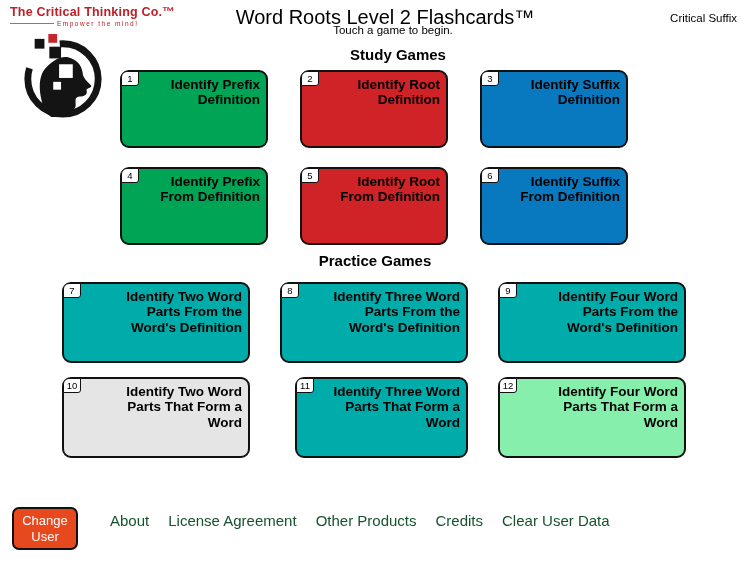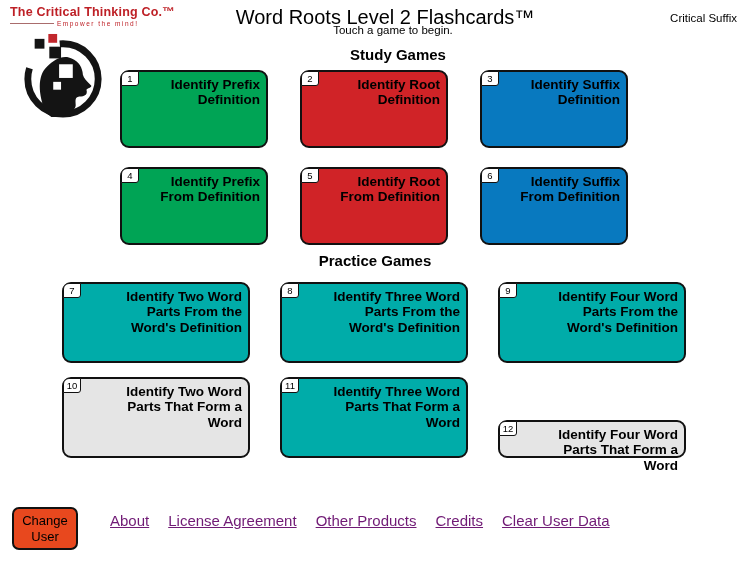--- a/index.html
+++ b/index.html
@@ -53,29 +53,29 @@
   .game-label {
     display:block; padding:5px 6px 0 27px;
     font-weight:bold; font-size:13.5px; line-height:1.13;
     white-space:pre-line; color:#000;text-align:right;
   }
 
   
   .change-user-btn {
     position:absolute; left:12px; top:507px; width:66px; height:43px;
     background:#E8481E; border:2px solid #111; border-radius:7px;
-    color:#000000; font-size:13px; line-height:1.2; text-align:center;
+    color:#ffffff; font-size:13px; line-height:1.2; text-align:center;
     display:flex; align-items:center; justify-content:center;
     white-space:pre-line; cursor:pointer;
   }
   .footer-links {
     position:absolute; left:110px; top:512px; display:flex; column-gap:19px;
     font-size:15px;
   }
-  .footer-links a { color:#701a75; text-decoration:underline; cursor:pointer; white-space:nowrap; }
+  .footer-links a { color:#14532d; cursor:pointer; white-space:nowrap; }
 </style>
 </head>
 <body>
 
 <div id="app">
 
   <div class="brand">
     <div class="brand-name">The Critical Thinking Co.™</div>
     <div class="brand-tagline-row">
       <span class="brand-tagline-line"></span>
@@ -155,27 +155,27 @@
       <span class="game-label">Identify Four Word
 Parts From the
 Word's Definition</span>
     </div>
     <div class="game-btn" style="background-color: #e5e5e5;">
       <span class="badge">10</span>
       <span class="game-label">Identify Two Word
 Parts That Form a
 Word</span>
     </div>
-    <div class="game-btn" style="background-color: rgb(0, 172, 169);">
+    <div class="game-btn" style="background-color: rgb(0, 172, 169); margin-left: 15px;">
       <span class="badge">11</span>
       <span class="game-label">Identify Three Word
 Parts That Form a
 Word</span>
     </div>
-    <div class="game-btn" style="background-color: #e5e5e5; margin-top: 43px;">
+    <div class="game-btn" style="background-color: #86efac;">
       <span class="badge">12</span>
       <span class="game-label">Identify Four Word
 Parts That Form a
 Word</span>
     </div>
   </div>
 
   <div class="change-user-btn">Change
 User</div>
 

